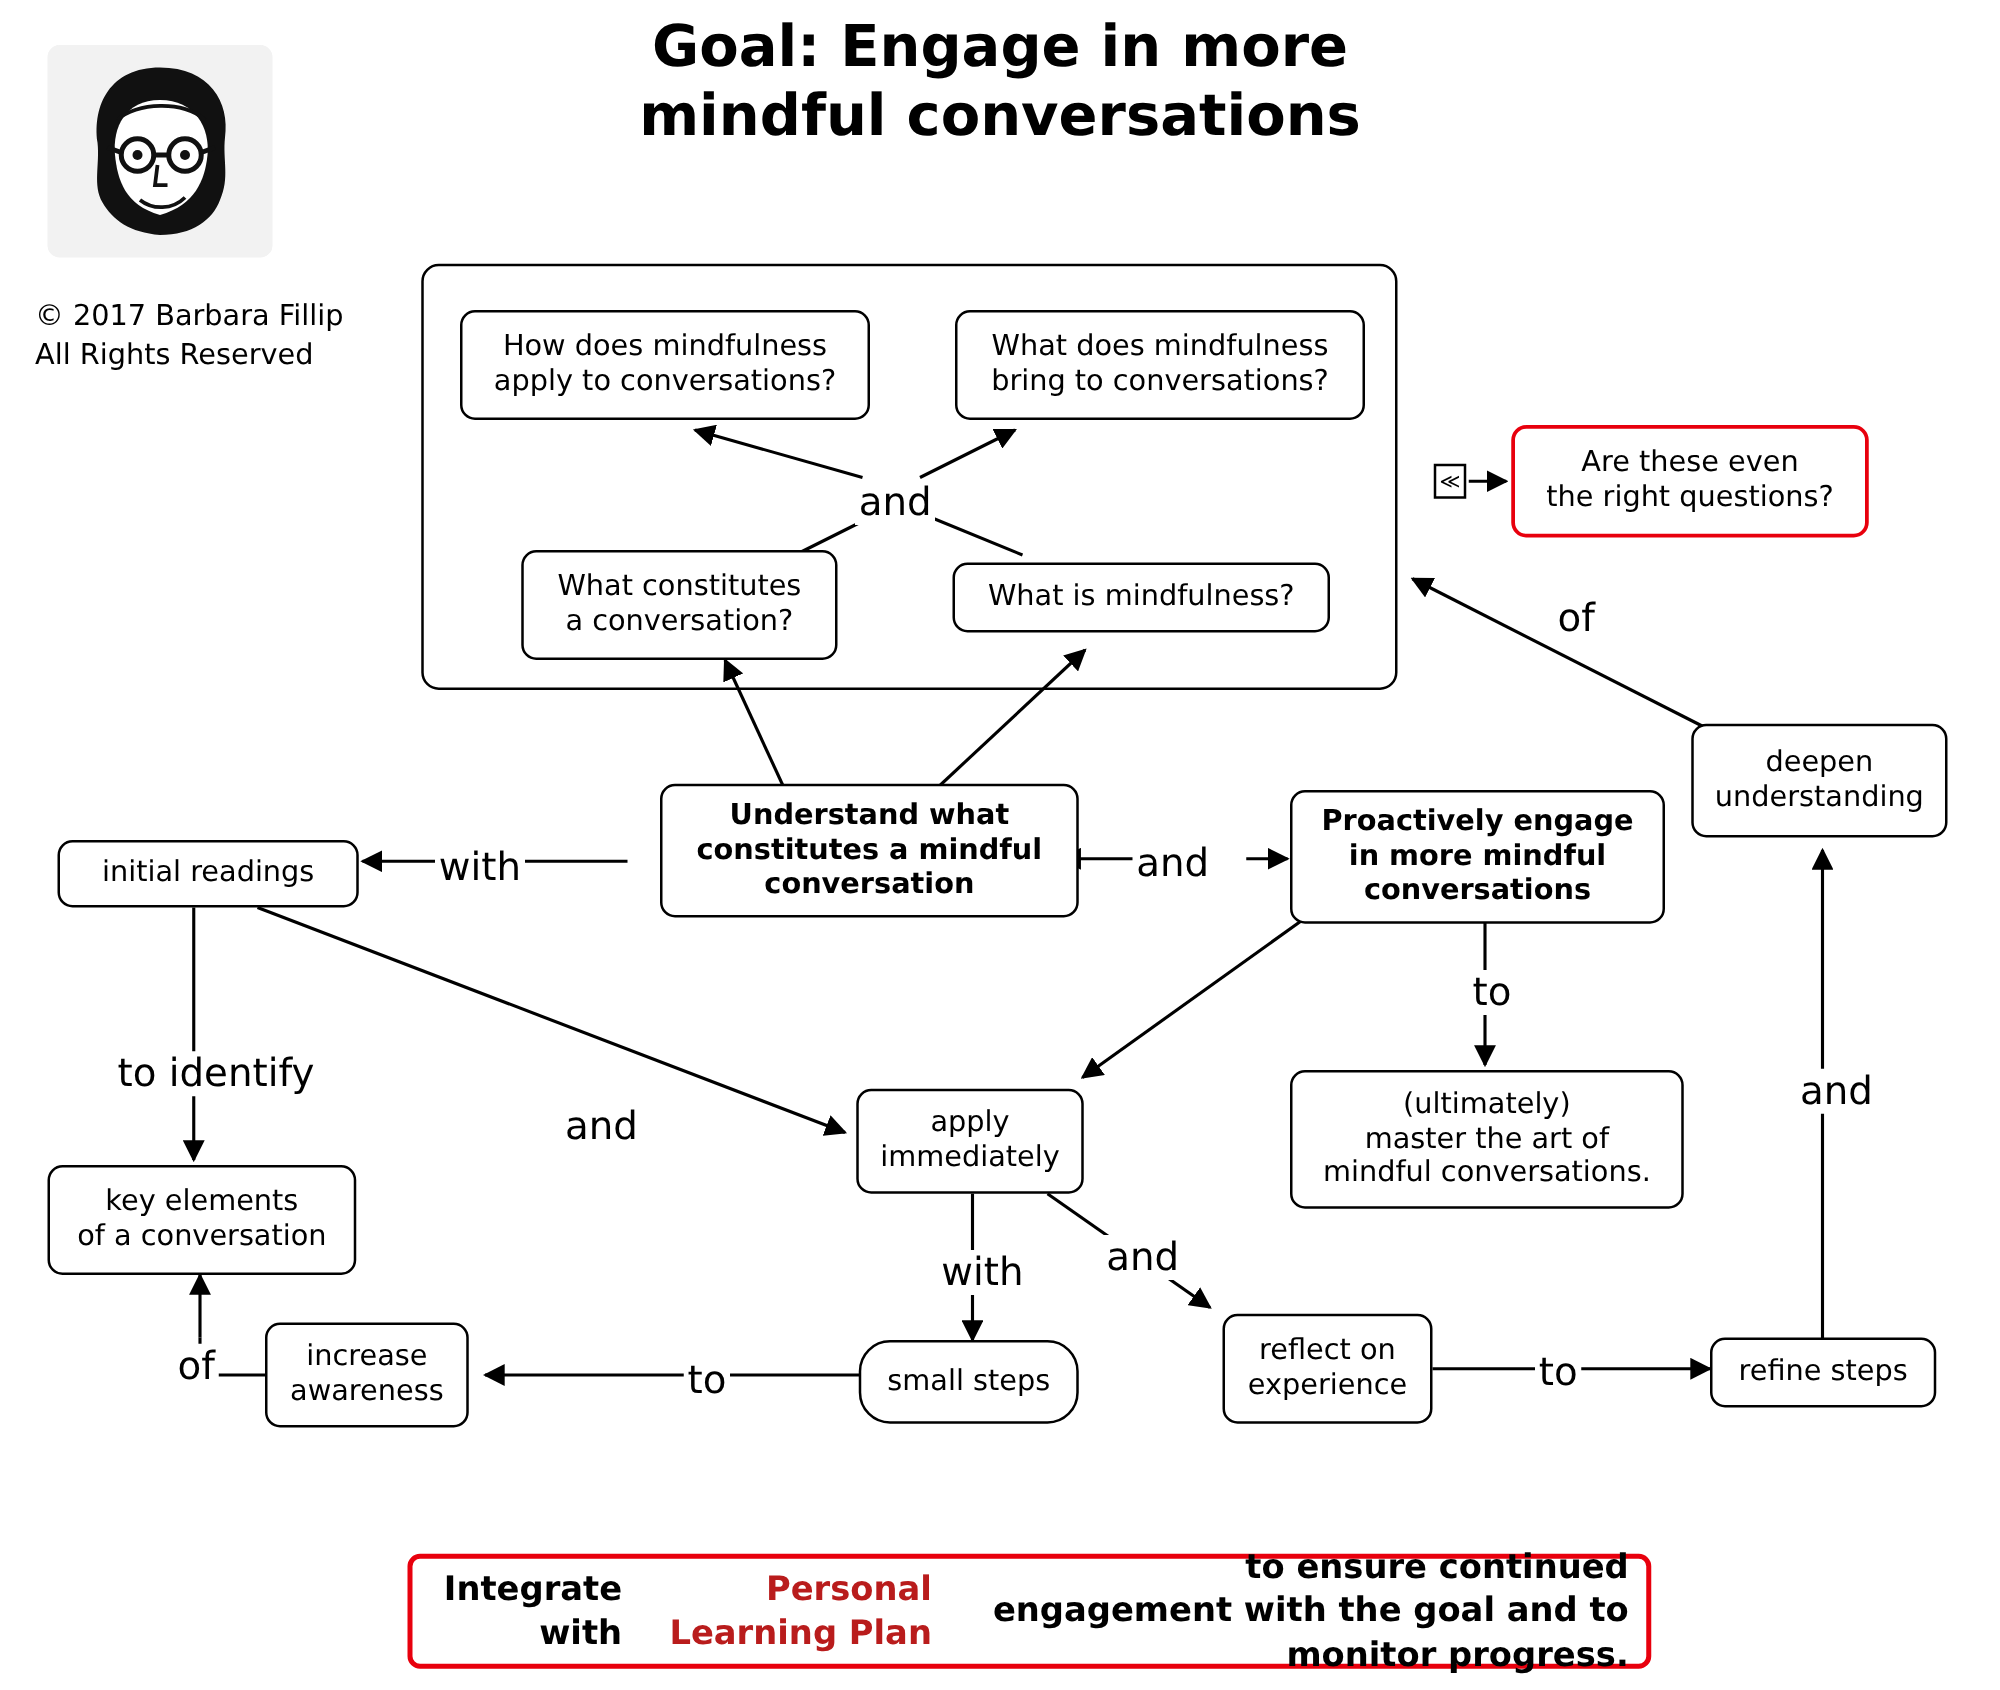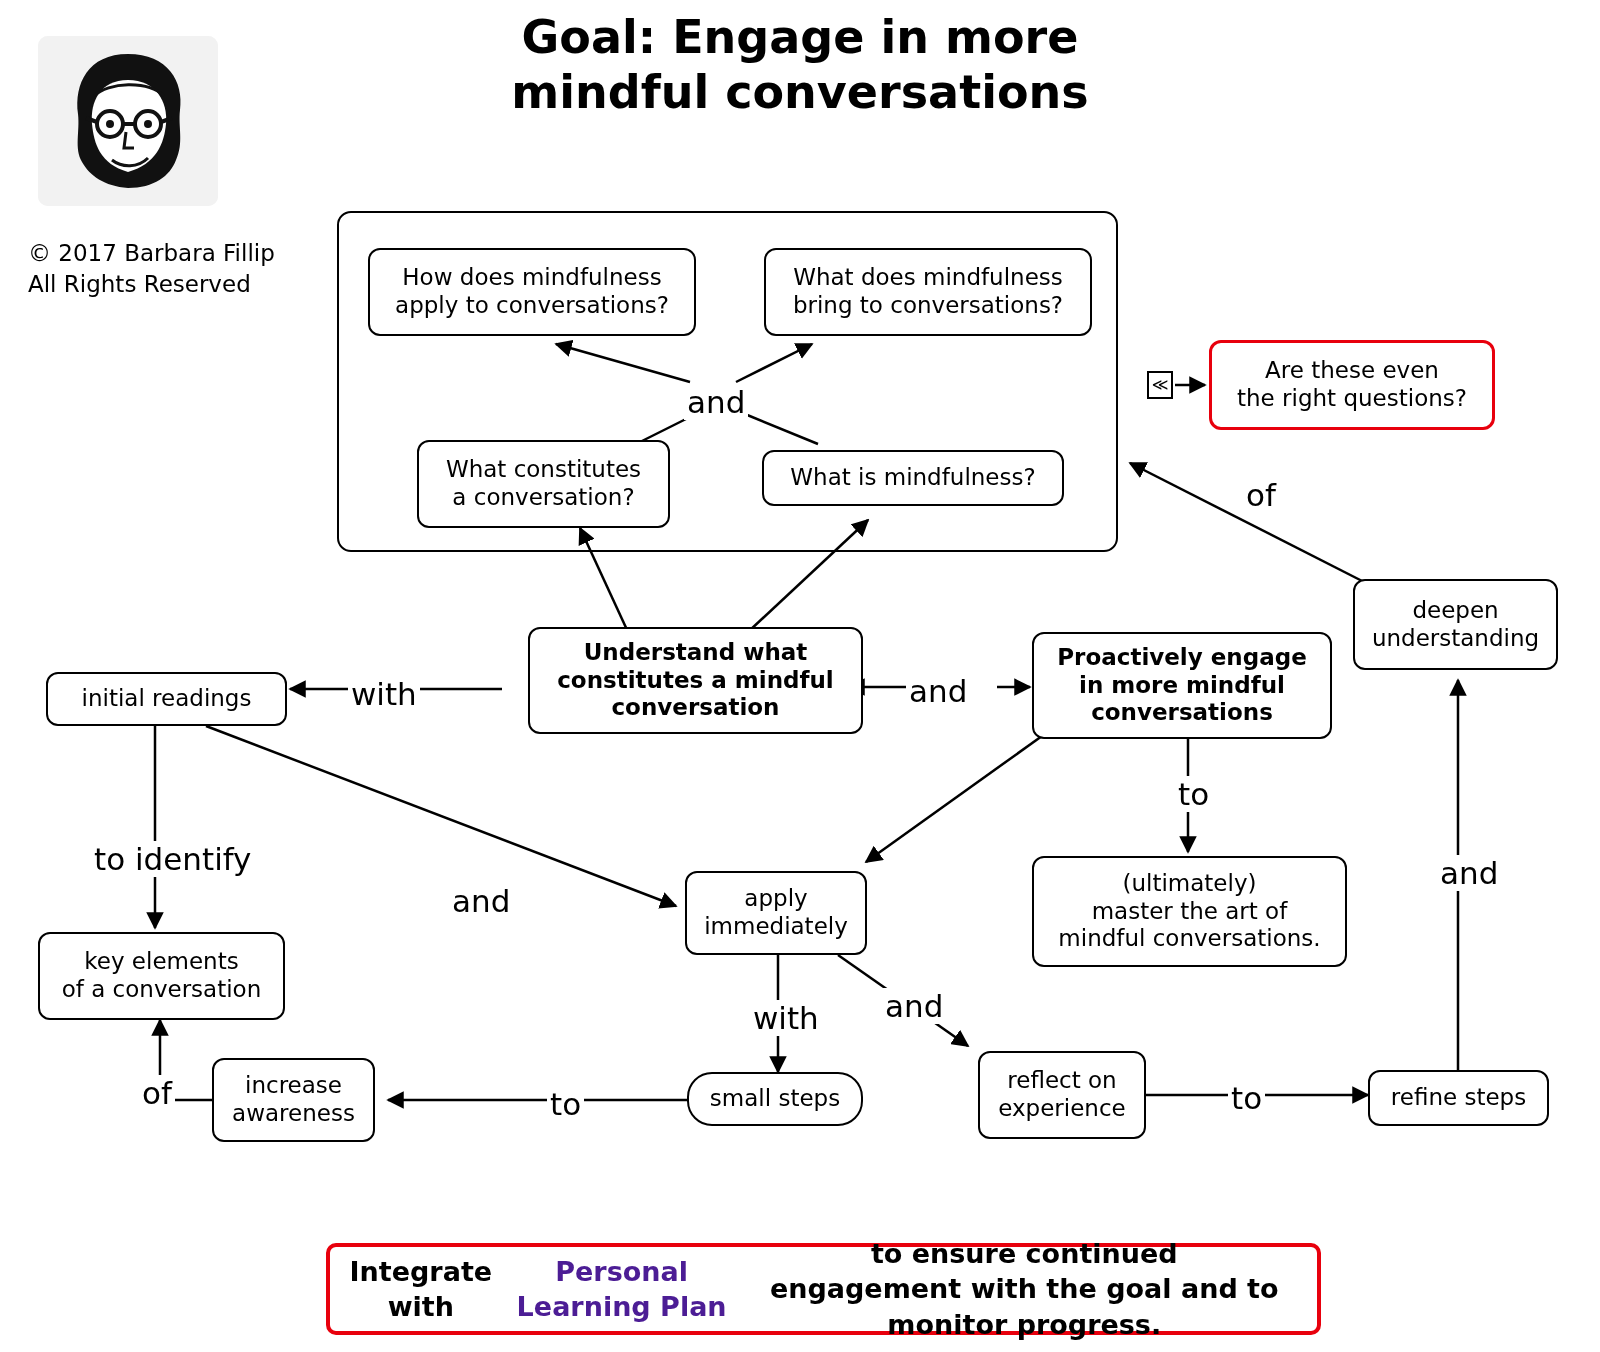--- a/index.html
+++ b/index.html
@@ -96,28 +96,28 @@
     left: 326px;
     top: 1243px;
     width: 995px;
     height: 92px;
     box-sizing: border-box;
     border: 4px solid #e8000d;
     border-radius: 10px;
     display: flex;
     align-items: center;
     justify-content: center;
-    text-align: center;
+    text-align: right;
     font-size: 27px;
     font-weight: bold;
     line-height: 1.3;
     padding: 0 14px;
   }
   #footer .accent {
-    color: #4c1d95;
+    color: #b91c1c;
   }
   #collapse-handle {
     position: absolute;
     left: 1147px;
     top: 371px;
     width: 26px;
     height: 28px;
     box-sizing: border-box;
     border: 2px solid #000000;
     background: #ffffff;
@@ -246,21 +246,21 @@
   <div class="node" style="left:685px; top:871px; width:182px; height:84px;">apply
 immediately</div>
 
   <div class="node" style="left:1032px; top:856px; width:315px; height:111px;">(ultimately)
 master the art of
 mindful conversations.</div>
 
   <div class="node" style="left:212px; top:1058px; width:163px; height:84px;">increase
 awareness</div>
 
-  <div class="node" style="left:687px; top:1072px; width:176px; height:54px;border-radius:25px;">small steps</div>
+  <div class="node" style="left:687px; top:1072px; width:176px; height:67px;border-radius:25px;">small steps</div>
 
   <div class="node" style="left:978px; top:1051px; width:168px; height:88px;">reflect on
 experience</div>
 
   <div class="node" style="left:1368px; top:1070px; width:181px; height:56px;">refine steps</div>
 
   <div class="label" style="left:684px; top:384px;">and</div>
   <div class="label" style="left:1243px; top:477px;">of</div>
   <div class="label" style="left:348px; top:676px;">with</div>
   <div class="label" style="left:906px; top:673px;">and</div>

